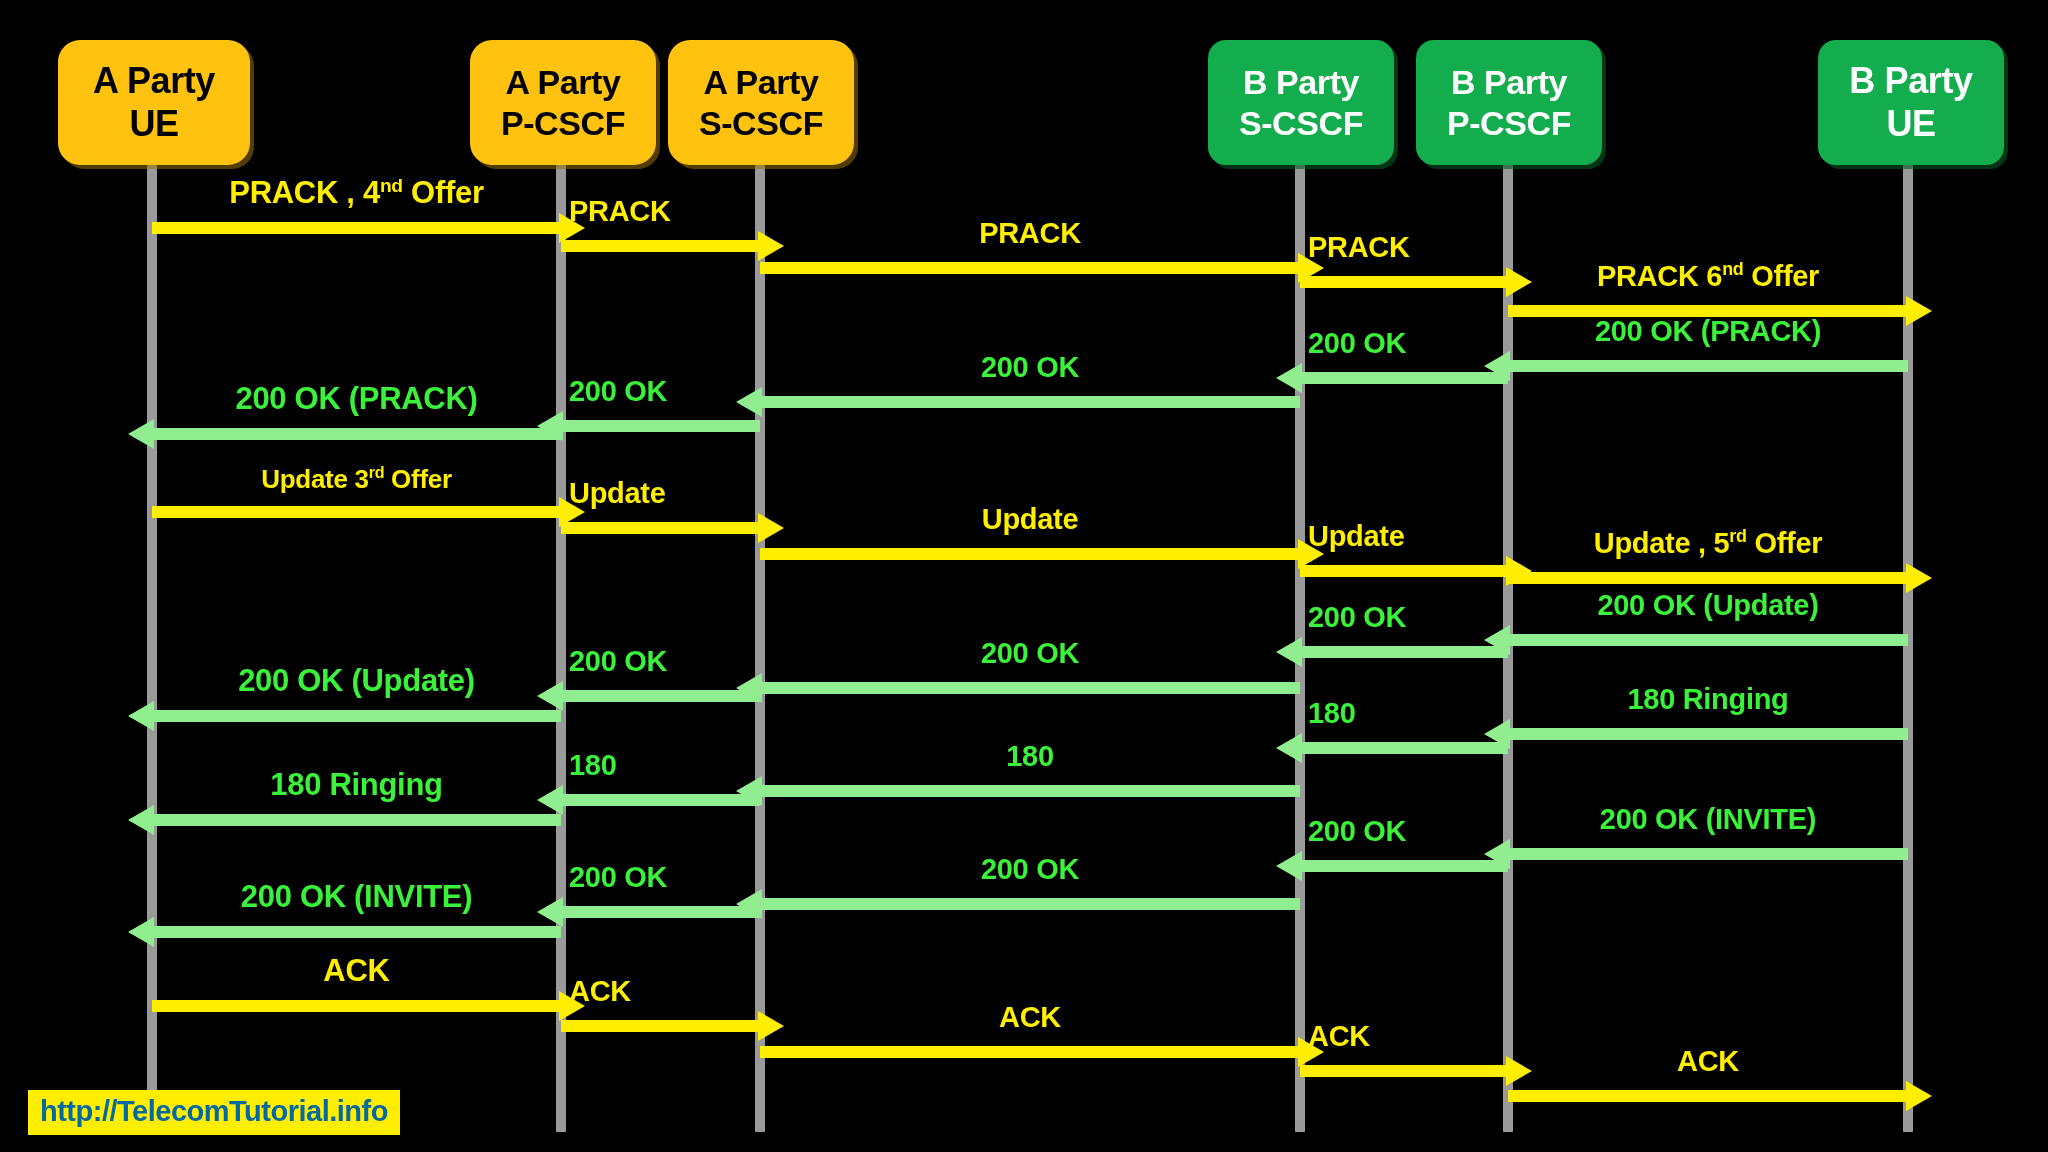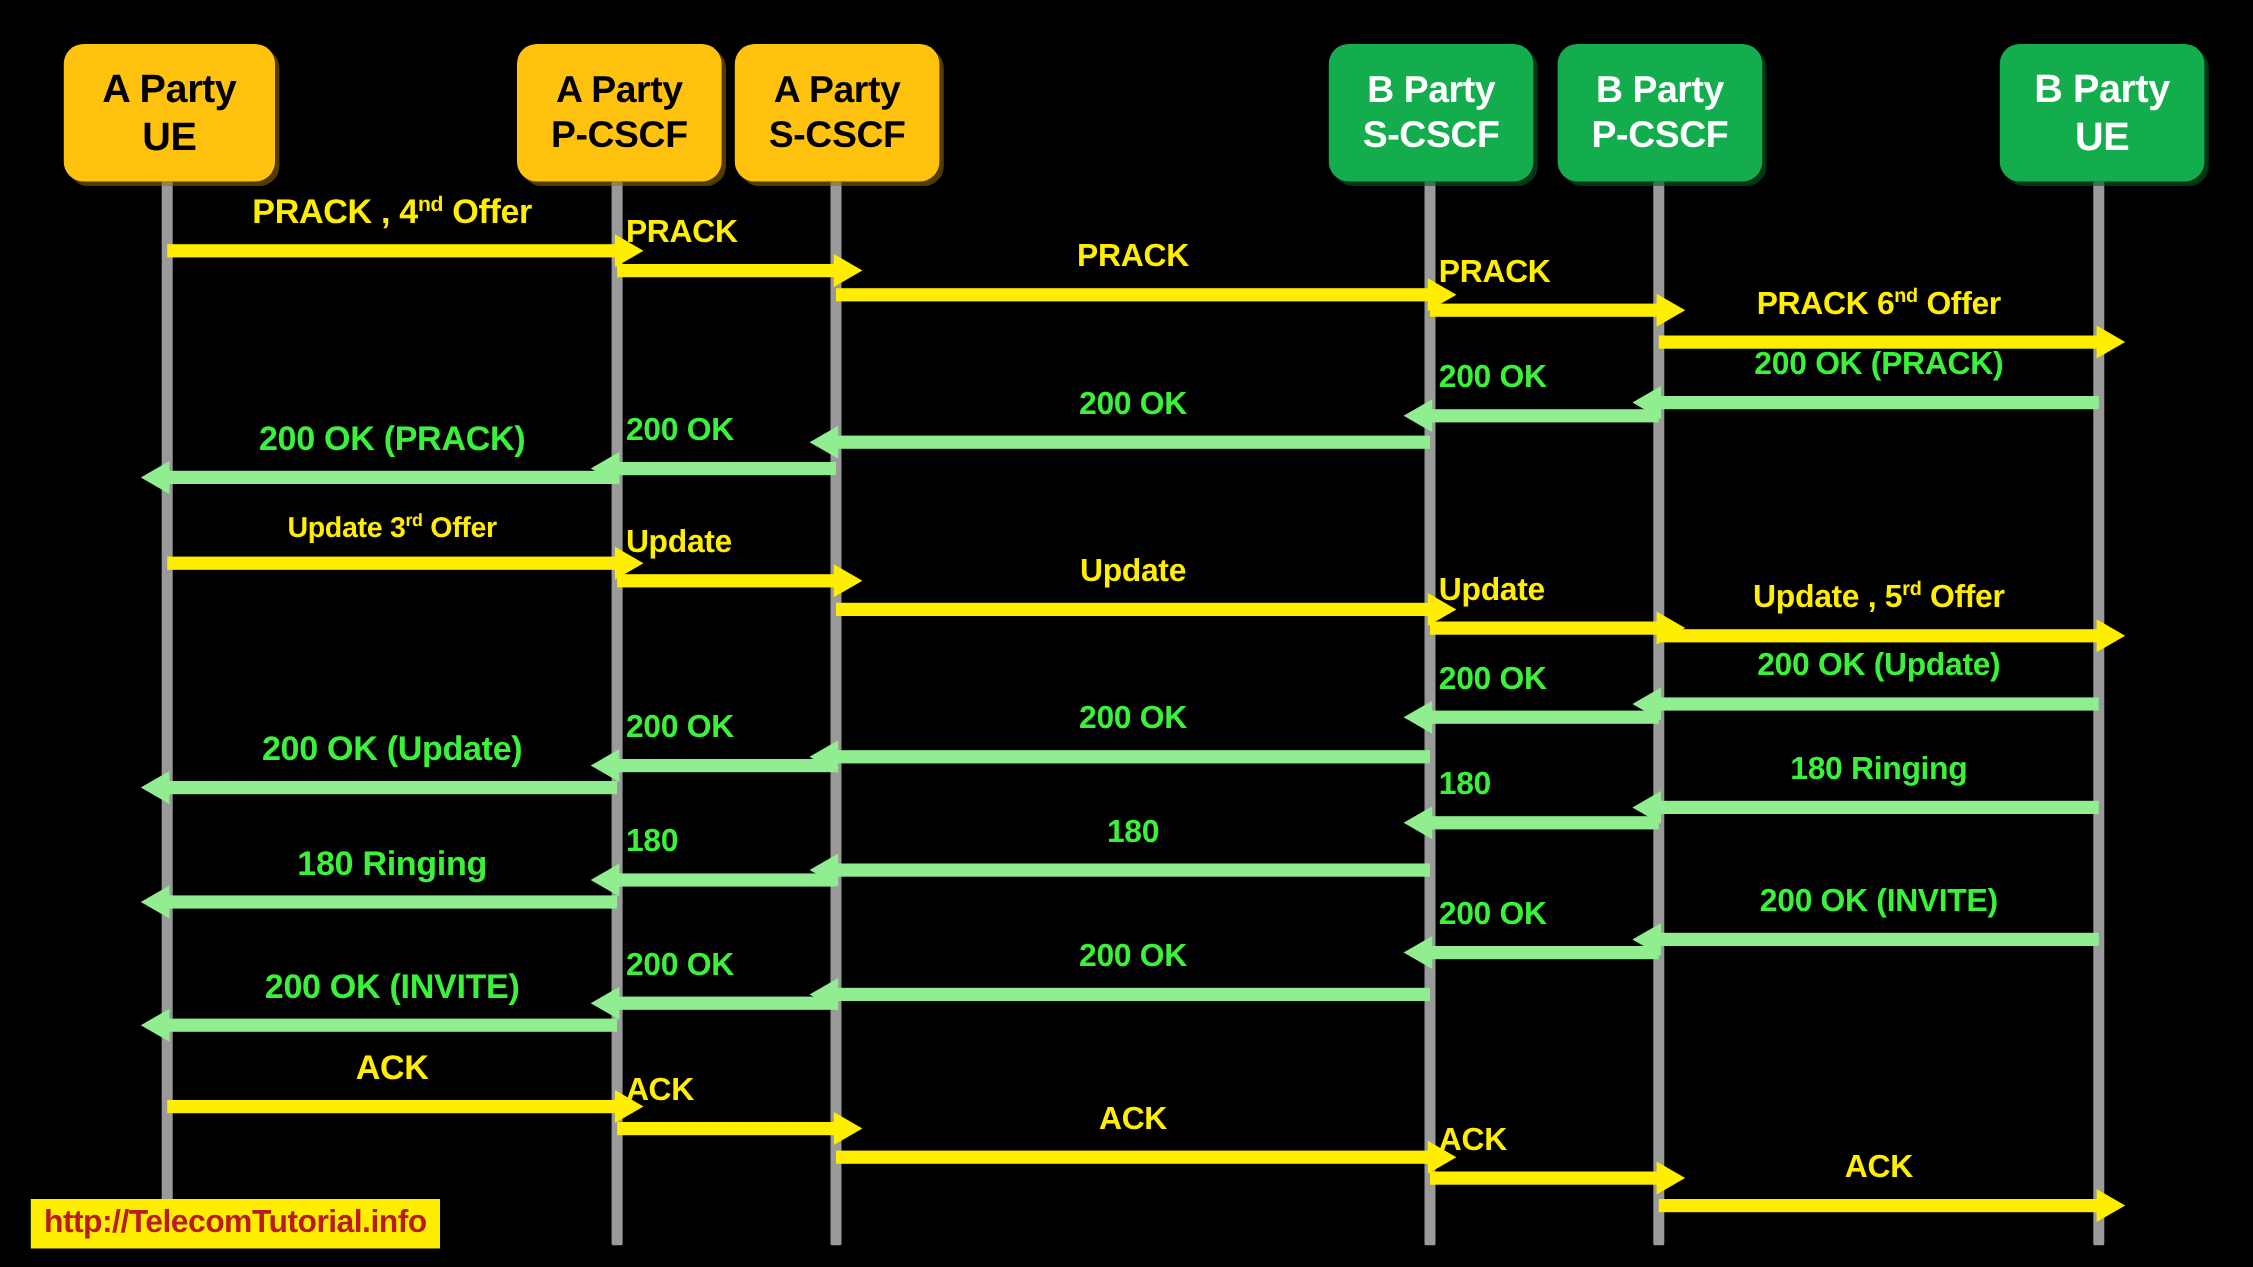--- a/index.html
+++ b/index.html
@@ -26,20 +26,21 @@
     line-height:1.18;
     font-weight:bold;
     letter-spacing:-0.4px;
     box-sizing:border-box;
     padding:4px 6px;
   }
   .actor .l1,.actor .l2{display:block;white-space:nowrap;}
   .actor.a-party{
     background:#ffc20e;color:#000;
     box-shadow:4px 4px 0 rgba(150,110,0,.55);
+    border-radius:22px;
   }
   .actor.b-party{
     background:#14ad4e;color:#fff;
     box-shadow:4px 4px 0 rgba(0,90,35,.6);
   }
 
   
   .msg{position:absolute;height:0;}
   .msg .shaft{
     position:absolute;left:0;top:0;height:12px;
@@ -73,21 +74,21 @@
   .msg.ltr .head{right:-24px;}
   .msg.rtl .head{left:-24px;}
 
   
   .lbl-center{left:50%;transform:translateX(-50%);}
   .lbl-left{left:8px;}
 
   
   #url-badge{
     position:absolute;
-    background:#ffee00;color:#b91c1c;
+    background:#ffee00;color:#0369a1;
     font-weight:bold;
     padding:5px 12px 7px 12px;
     letter-spacing:-0.5px;
     white-space:nowrap;
   }
 </style>
 </head>
 <body>
 
 <div id="stage">

